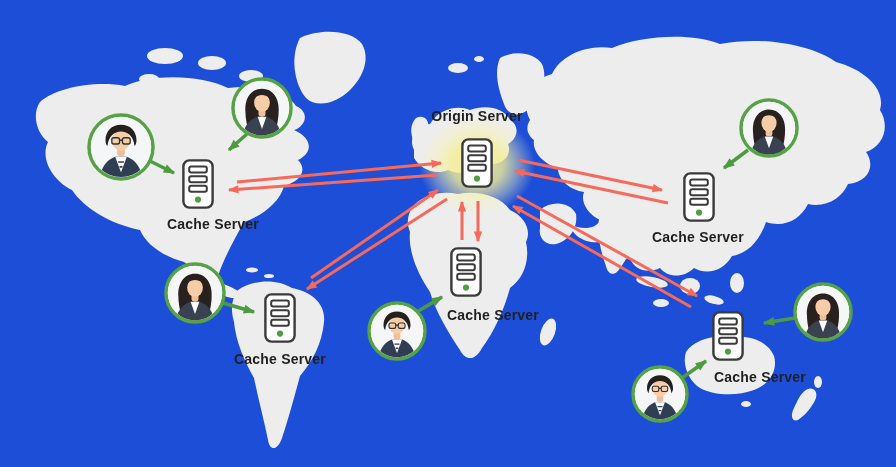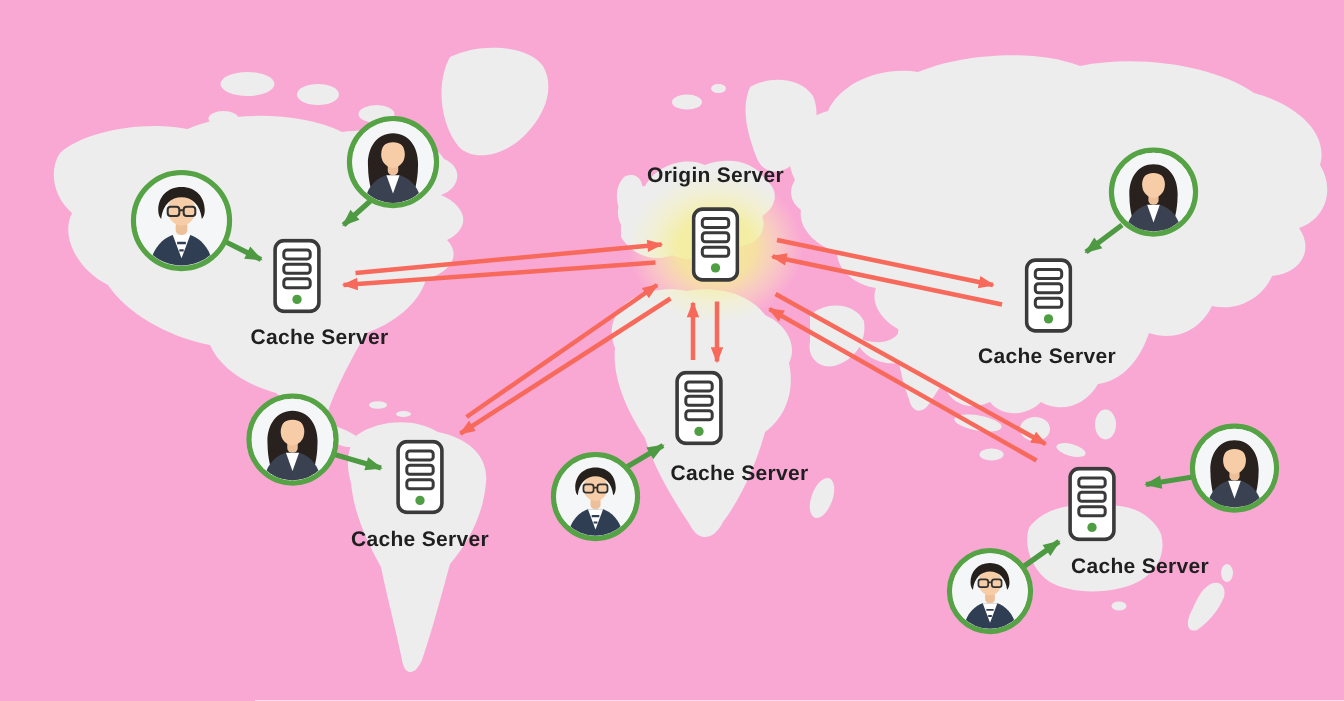--- a/index.html
+++ b/index.html
@@ -1,18 +1,18 @@
 <!DOCTYPE html>
 <html style="--label: #1f1f1f;"><head>
 <meta charset="utf-8">
 <style>
   html,body { margin:0; padding:0; background:#fff; }
   .stage {
     position:relative; width:896px; height:467px;
-    background:#f9a8d4; overflow:hidden;
+    background:#1d4ed8; overflow:hidden;
     font-family:"Liberation Sans", sans-serif;
   }
   svg { display:block; }
   .node-label {
     font-family:"Liberation Sans", sans-serif;
     font-weight:700;
     font-size:14px;
     letter-spacing:.2px;
     fill:var(--label, #1f1f1f);
     text-anchor:middle;

